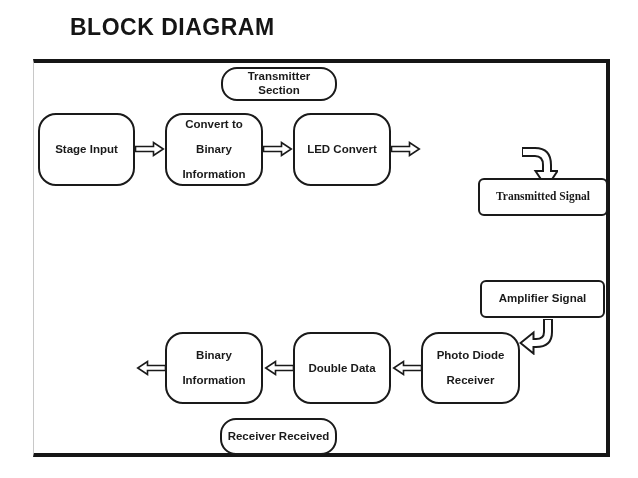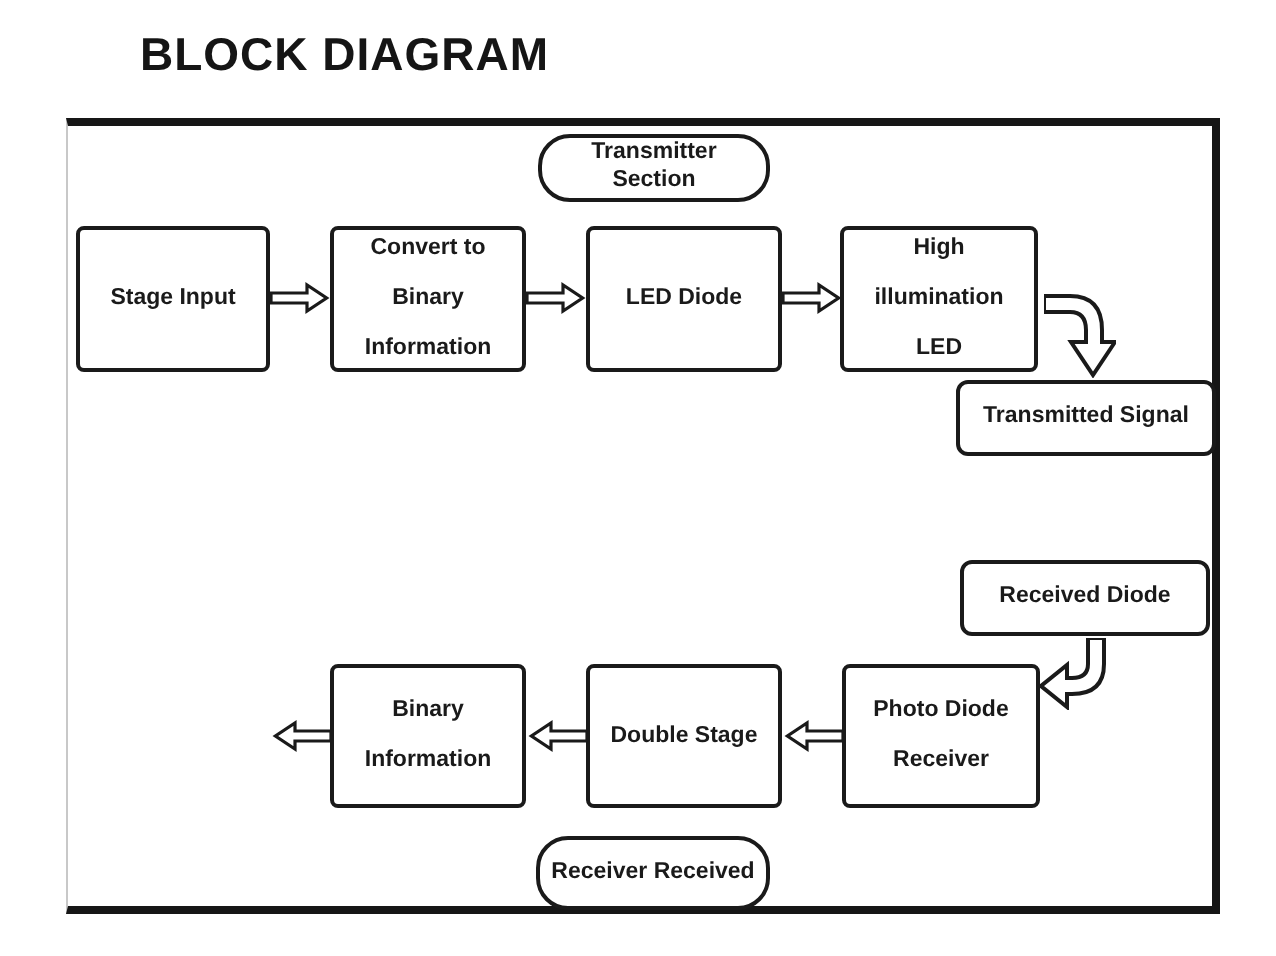--- a/index.html
+++ b/index.html
@@ -37,36 +37,35 @@
     border-right: 4px solid #161616;
     border-bottom: 4px solid #161616;
     border-left: 1px solid #c8c8c8;
     box-sizing: border-box;
   }
   .node {
     position: absolute;
     box-sizing: border-box;
     background: #ffffff;
     border: 2px solid #1a1a1a;
-    border-radius: 4px;
+    border-radius: 18px;
     display: flex;
     flex-direction: column;
     align-items: center;
     justify-content: center;
     text-align: center;
     font-size: 11.5px;
     font-weight: bold;
     color: #1a1a1a;
     line-height: 2.15;
     padding: 2px 4px;
   }
   .node.section {
     border-radius: 16px;
     line-height: 1.2;
-    margin-left: 48px;
   }
   .node.signal {
     border-radius: 6px;
     line-height: 1.2;
   }
   .node span { display: block; }
   .arrow {
     position: absolute;
   }
   .arrow svg { display: block; }
@@ -102,67 +101,63 @@
     <span>Binary Information</span>
   </div>
 
   <div class="arrow" style="left:263px; top:141px;">
     <svg width="30" height="16" viewBox="0 0 30 16">
       <path d="M0.5 5.5 H18.5 V1.5 L28.3 8 L18.5 14.5 V10.5 H0.5 Z" fill="#ffffff" stroke="#1a1a1a" stroke-width="1.6" stroke-linejoin="miter"></path>
     </svg>
   </div>
 
   <div class="node" style="left:293px; top:113px; width:98px; height:73px;">
-    <span>LED Diode</span>
+    <span>LED Convert</span>
   </div>
 
   <div class="arrow" style="left:391px; top:141px;">
     <svg width="30" height="16" viewBox="0 0 30 16">
       <path d="M0.5 5.5 H18.5 V1.5 L28.3 8 L18.5 14.5 V10.5 H0.5 Z" fill="#ffffff" stroke="#1a1a1a" stroke-width="1.6" stroke-linejoin="miter"></path>
     </svg>
   </div>
 
-  <div class="node" style="left:420px; top:113px; width:99px; height:73px;">
-    <span>High illumination</span>
-    <span>LED</span>
-  </div>
 
   <div class="arrow" style="left:522px; top:147px;">
     <svg width="36" height="42" viewBox="0 0 36 42">
       <path d="M0 1 H13 Q29 1 29 18 V24 H35.5 L24.5 40.5 L13.5 24 H21 V18 Q21 9 13 9 H0 Z" fill="#ffffff" stroke="#1a1a1a" stroke-width="2" stroke-linejoin="miter"></path>
     </svg>
   </div>
 
-  <div class="node signal" style="left:478px; top:190px; width:130px; height:38px;">
+  <div class="node signal" style="left:478px; top:178px; width:130px; height:38px;font-family:Liberation Serif, serif;">
     <span>Transmitted Signal</span>
   </div>
 
   <div class="node signal" style="left:480px; top:280px; width:125px; height:38px;">
-    <span>Received Diode</span>
+    <span>Amplifier Signal</span>
   </div>
 
   <div class="arrow" style="left:519px; top:319px;">
     <svg width="38" height="36" viewBox="0 0 38 36">
       <path d="M33 0 V13 Q33 28 17 28 H14.5 V34.5 L1.5 24 L14.5 13.5 V20 H17 Q25 20 25 13 V0 Z" fill="#ffffff" stroke="#1a1a1a" stroke-width="2" stroke-linejoin="miter"></path>
     </svg>
   </div>
 
   <div class="node" style="left:421px; top:332px; width:99px; height:72px;">
     <span>Photo Diode</span>
     <span>Receiver</span>
   </div>
 
   <div class="arrow" style="left:392px; top:360px;">
     <svg width="30" height="16" viewBox="0 0 30 16">
       <path d="M29.5 5.5 H11.5 V1.5 L1.7 8 L11.5 14.5 V10.5 H29.5 Z" fill="#ffffff" stroke="#1a1a1a" stroke-width="1.6" stroke-linejoin="miter"></path>
     </svg>
   </div>
 
   <div class="node" style="left:293px; top:332px; width:98px; height:72px;">
-    <span>Double Stage</span>
+    <span>Double Data</span>
   </div>
 
   <div class="arrow" style="left:264px; top:360px;">
     <svg width="30" height="16" viewBox="0 0 30 16">
       <path d="M29.5 5.5 H11.5 V1.5 L1.7 8 L11.5 14.5 V10.5 H29.5 Z" fill="#ffffff" stroke="#1a1a1a" stroke-width="1.6" stroke-linejoin="miter"></path>
     </svg>
   </div>
 
   <div class="node" style="left:165px; top:332px; width:98px; height:72px;">
     <span>Binary Information</span>

